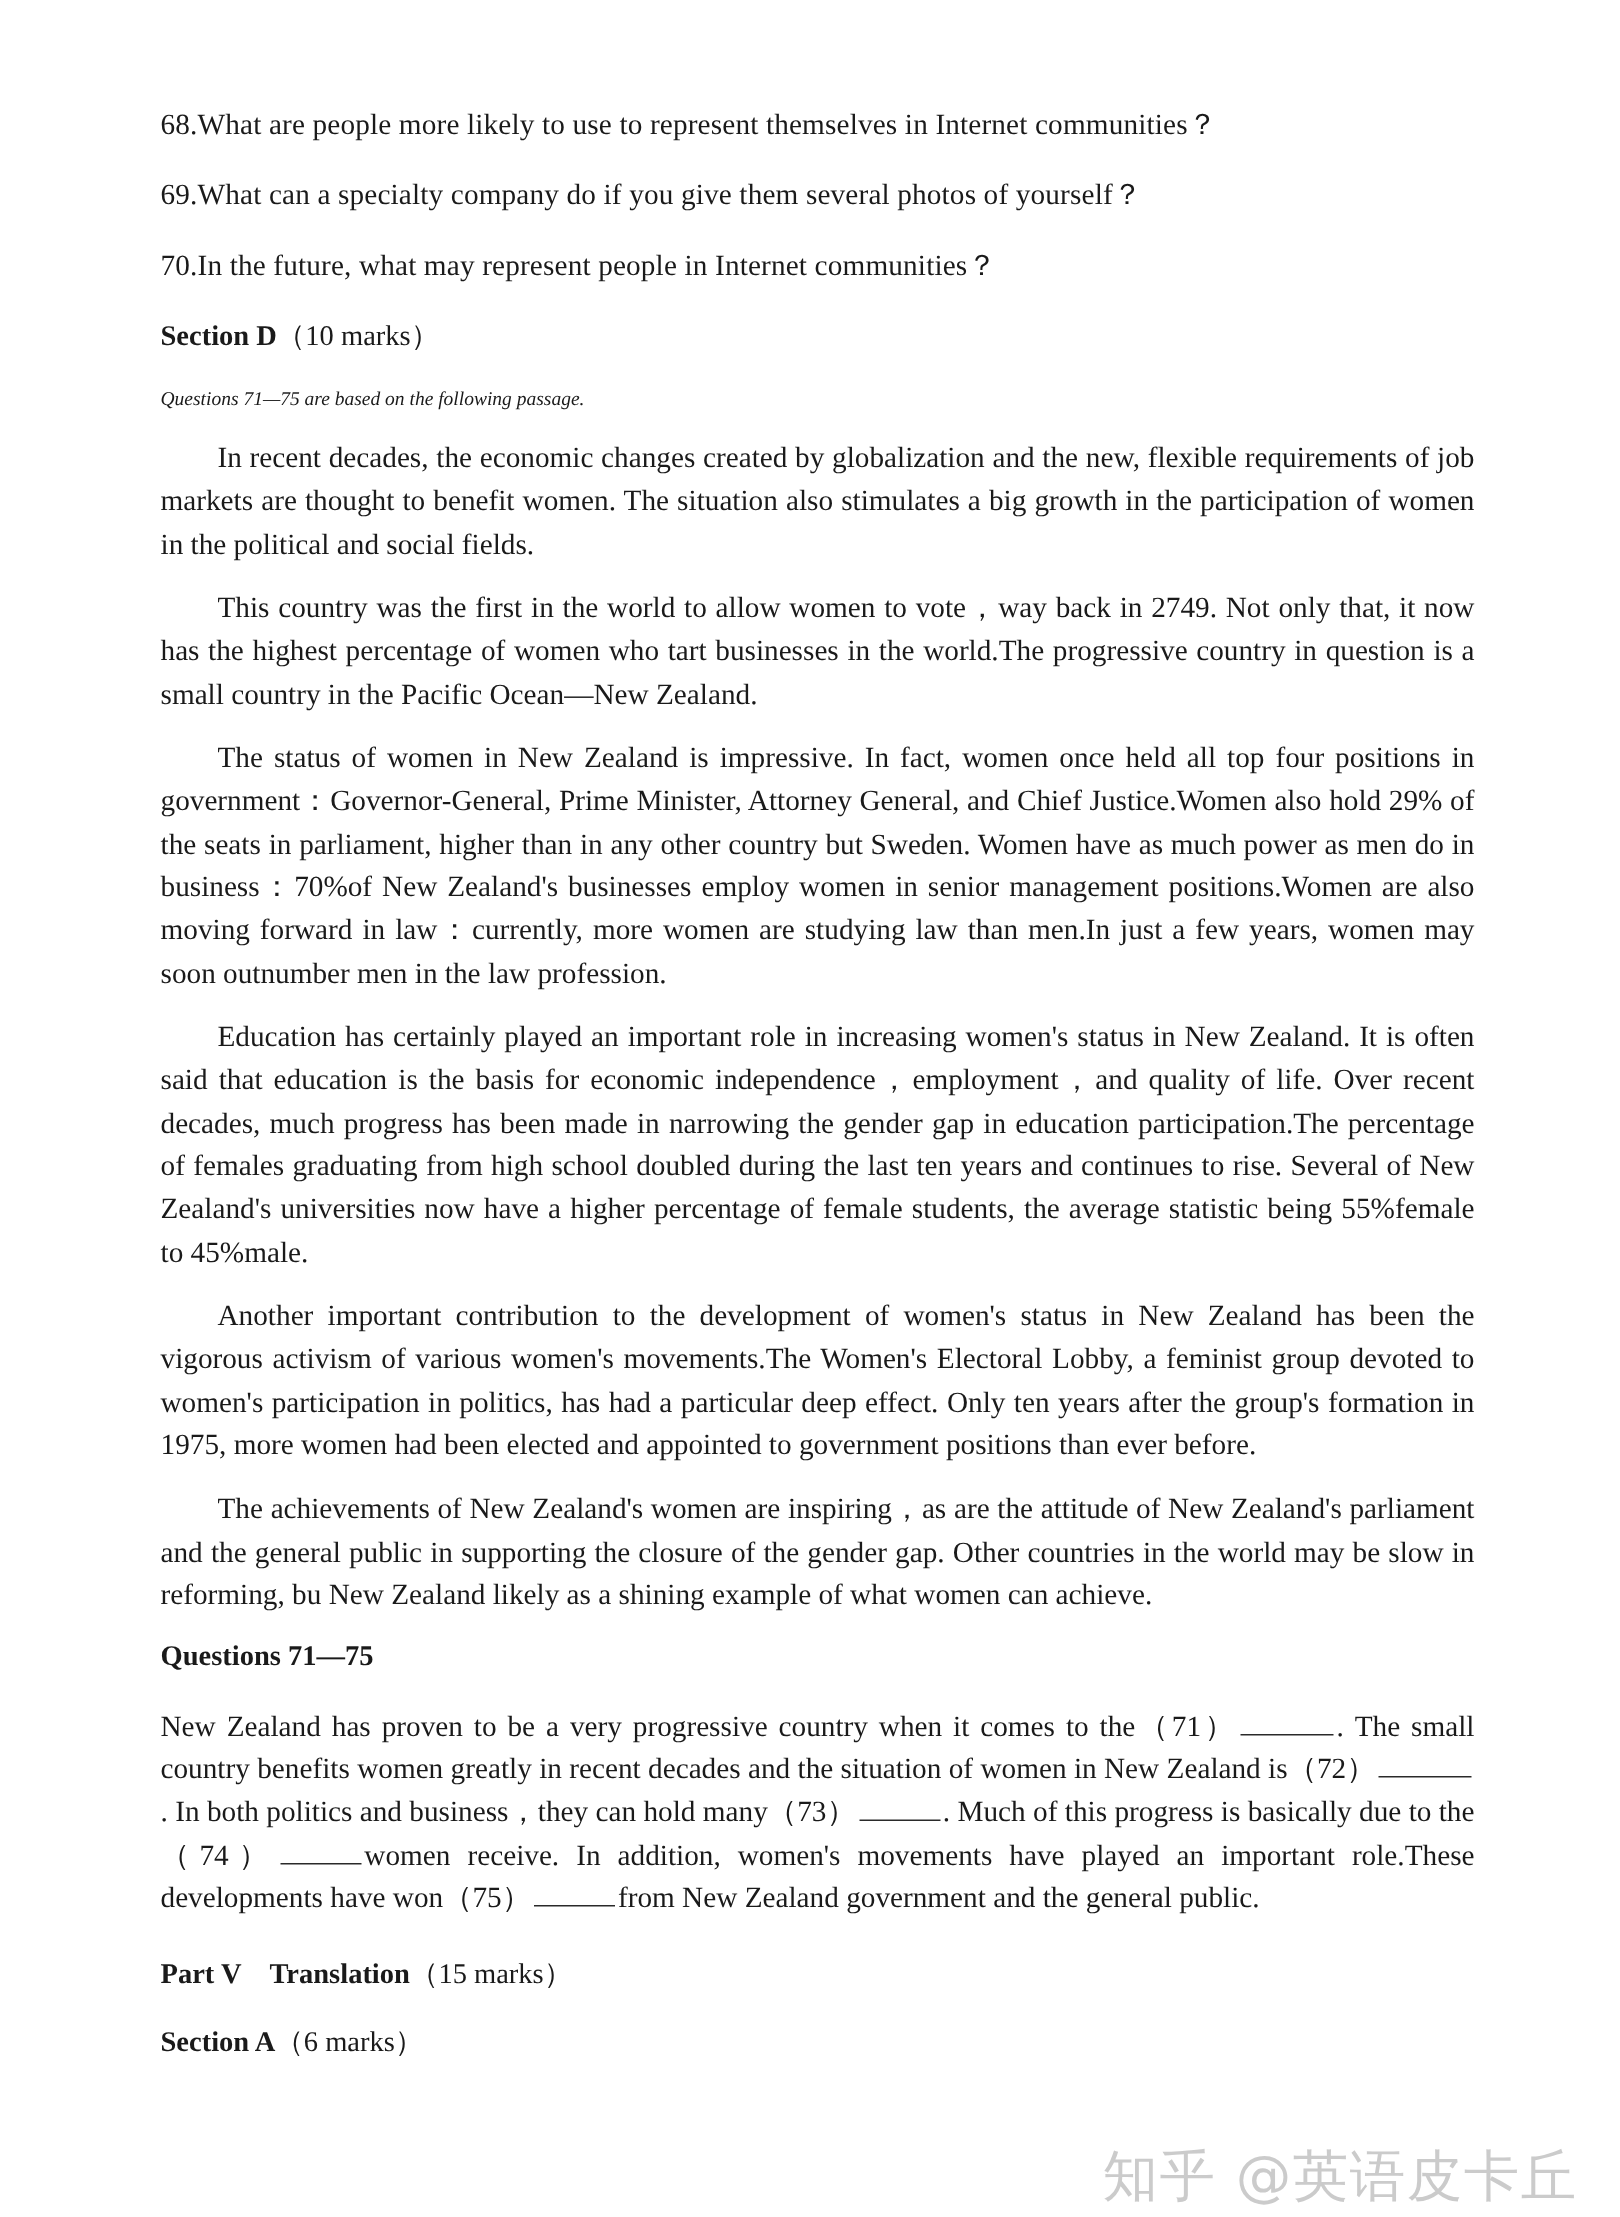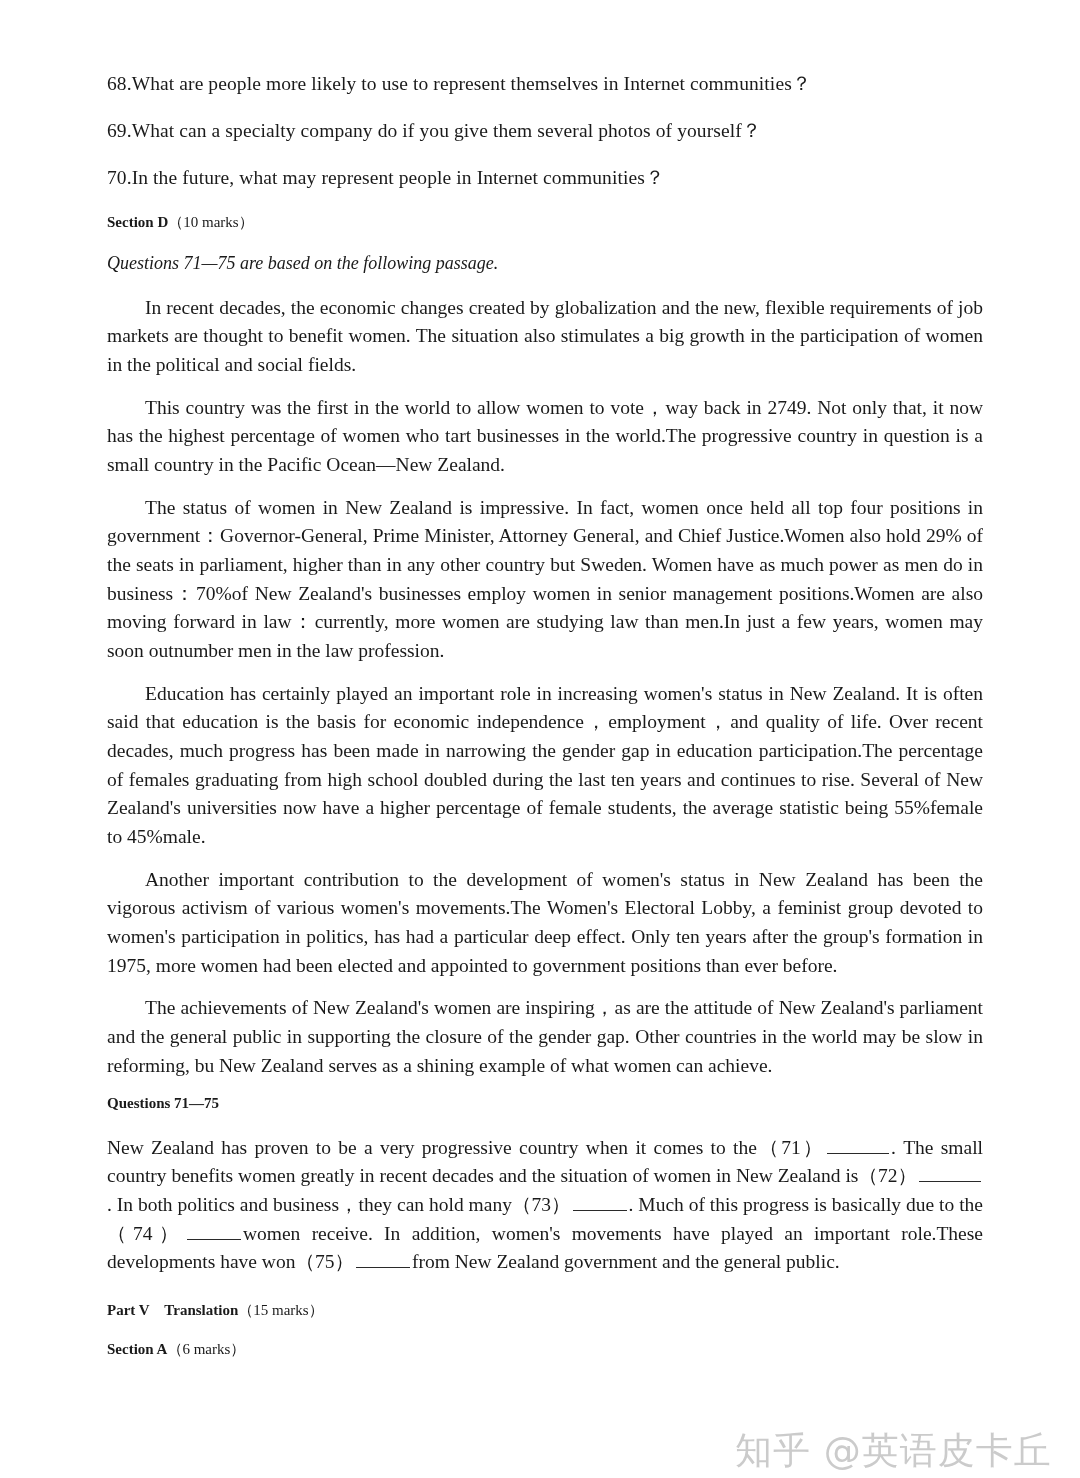--- a/index.html
+++ b/index.html
@@ -36,31 +36,31 @@
   
   .qline {
     font-size: 19.5px;
     line-height: 1.28;
     margin: 0 0 22px 0;
     text-align: left;
     letter-spacing: 0.1px;
   }
 
   .sec-head {
-    font-size: 15px;
+    font-size: 19px;
     font-weight: bold;
     margin: 0 0 20px 0;
     line-height: 1.3;
   }
   .sec-head .marks {
     font-weight: normal;
   }
 
   .italic-instr {
-    font-size: 18px;
+    font-size: 13px;
     font-style: italic;
     line-height: 1.3;
     margin: 0 0 18px 0;
   }
   .italic-instr b {
     font-weight: bold;
     font-style: italic;
   }
 
   .para {
@@ -129,21 +129,21 @@
       <p class="sec-head"><span>Section D</span><span class="marks">（10 marks）</span></p>
       <p class="italic-instr">Questions 71—75 are based on the following passage.</p>
     </div>
 
     <div class="passage-wrap">
       <p class="para">In recent decades, the economic changes created by globalization and the new, flexible requirements of job markets are thought to benefit women. The situation also stimulates a big growth in the participation of women in the political and social fields.</p>
       <p class="para">This country was the first in the world to allow women to vote，way back in 2749. Not only that, it now has the highest percentage of women who tart businesses in the world.The progressive country in question is a small country in the Pacific Ocean—New Zealand.</p>
       <p class="para">The status of women in New Zealand is impressive. In fact, women once held all top four positions in government：Governor-General, Prime Minister, Attorney General, and Chief Justice.Women also hold 29% of the seats in parliament, higher than in any other country but Sweden. Women have as much power as men do in business：70%of New Zealand's businesses employ women in senior management positions.Women are also moving forward in law：currently, more women are studying law than men.In just a few years, women may soon outnumber men in the law profession.</p>
       <p class="para">Education has certainly played an important role in increasing women's status in New Zealand. It is often said that education is the basis for economic independence，employment，and quality of life. Over recent decades, much progress has been made in narrowing the gender gap in education participation.The percentage of females graduating from high school doubled during the last ten years and continues to rise. Several of New Zealand's universities now have a higher percentage of female students, the average statistic being 55%female to 45%male.</p>
       <p class="para">Another important contribution to the development of women's status in New Zealand has been the vigorous activism of various women's movements.The Women's Electoral Lobby, a feminist group devoted to women's participation in politics, has had a particular deep effect. Only ten years after the group's formation in 1975, more women had been elected and appointed to government positions than ever before.</p>
-      <p class="para">The achievements of New Zealand's women are inspiring，as are the attitude of New Zealand's parliament and the general public in supporting the closure of the gender gap. Other countries in the world may be slow in reforming, bu New Zealand serves as a shining example of what women can achieve.</p>
+      <p class="para">The achievements of New Zealand's women are inspiring，as are the attitude of New Zealand's parliament and the general public in supporting the closure of the gender gap. Other countries in the world may be slow in reforming, bu New Zealand likely as a shining example of what women can achieve.</p>
     </div>
 
     <div class="q7175-wrap">
       <p class="sec-head">Questions 71—75</p>
 
       <p class="summary"><span>New Zealand has proven to be a very progressive country when it comes to the（71）</span><span class="blank"></span><span>. The small country benefits women greatly in recent decades and the situation of women in New Zealand is（72）</span><span class="blank"></span><span>. In both politics and business，they can hold many（73）</span><span class="blank short"></span><span>. Much of this progress is basically due to the（74）</span><span class="blank short"></span><span>women receive. In addition, women's movements have played an important role.These developments have won（75）</span><span class="blank short"></span><span>from New Zealand government and the general public.</span></p>
     </div>
 
     <div class="partv-wrap">
       <p class="sec-head"><span>Part V　Translation</span><span class="marks">（15 marks）</span></p>

